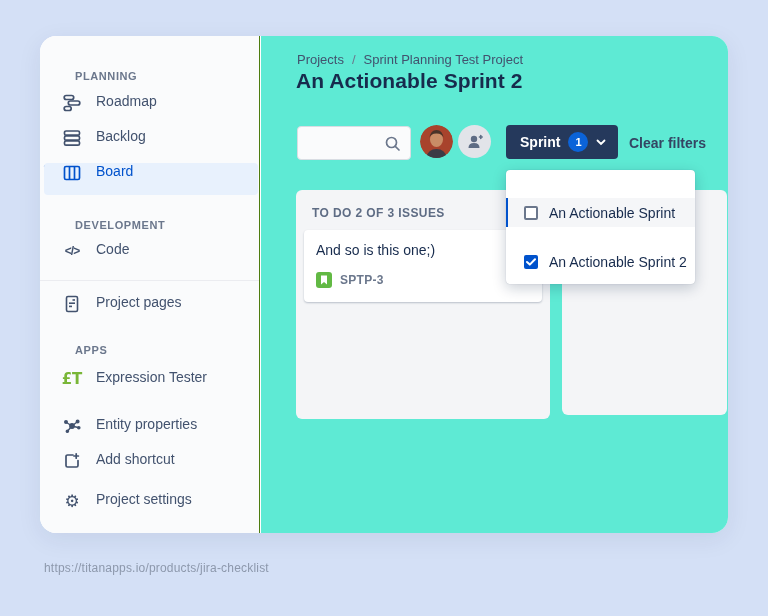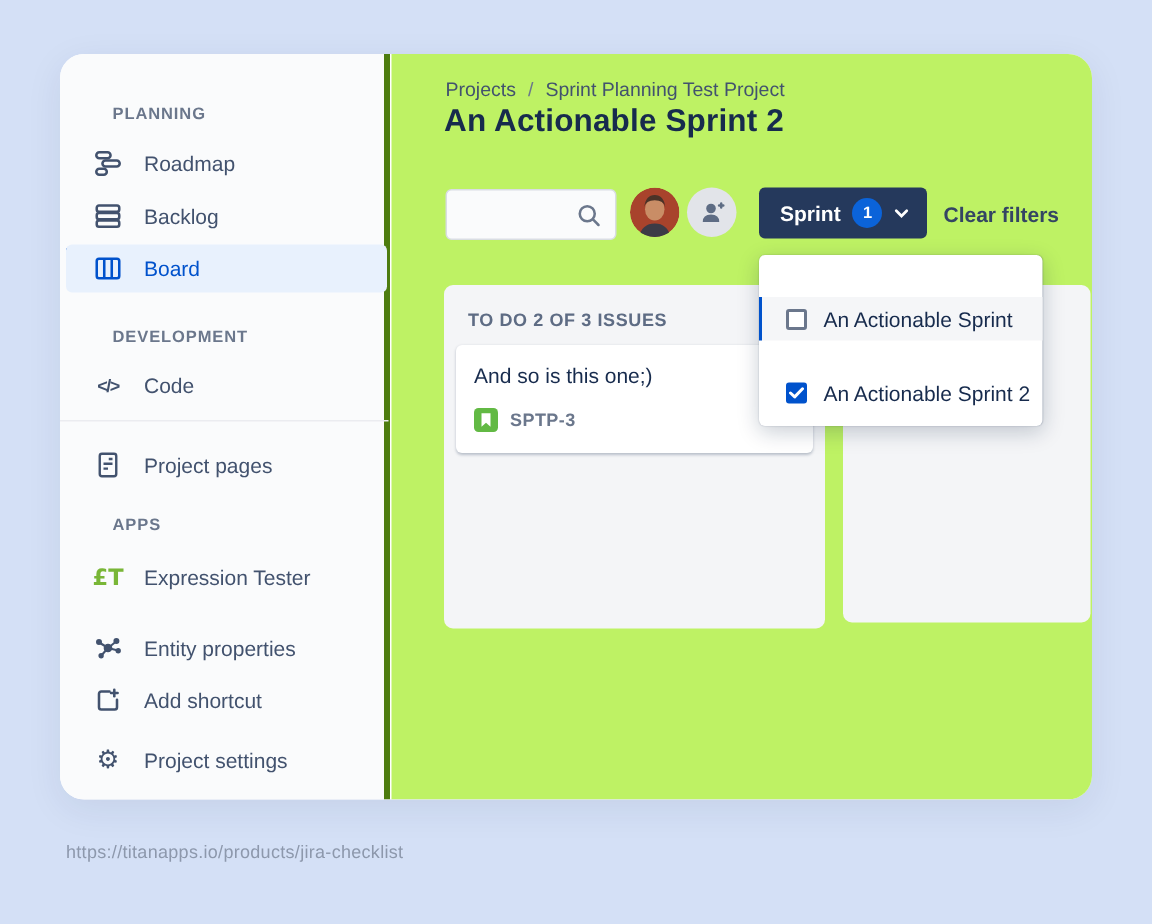--- a/index.html
+++ b/index.html
@@ -15,51 +15,51 @@
   .panel {
     position:absolute; left:40px; top:36px; width:688px; height:497px;
     background:#ffffff; border-radius:16px;
     box-shadow:0 6px 24px rgba(23,43,77,.08);
   }
   .panel-clip { position:absolute; inset:0; border-radius:16px; overflow:hidden; }
 
   
   .sidebar {
     position:absolute; left:0; top:0; bottom:0; width:220px;
-    background:#fafbfc; border-right:4px solid #4d7c0f;
+    background:#fafbfc; border-right:1px solid #4d7c0f;
   }
   .scroll-remnant { position:absolute; top:-1px; left:104px; width:40px; height:4px; overflow:hidden; }
 
   .side-head {
     position:absolute; left:35px; font-size:11px; font-weight:bold;
     letter-spacing:.6px; color:#6b778c; text-transform:uppercase;
   }
   .side-item {
     position:absolute; left:12px; width:198px; height:32px;
-    display:flex; align-items:center; border-radius:4px; cursor:pointer;
+    display:flex; border-radius:4px; cursor:pointer;
   }
   .side-item .ic { width:20px; height:20px; margin-left:10px; display:flex; align-items:center; justify-content:center; flex:0 0 20px; }
   .side-item .lbl { margin-left:14px; font-size:14px; color:#42526e; }
 
   .side-item.selected {
     left:4px; width:214px; background:#e8f1fd;
   }
   .side-item.selected .ic { margin-left:18px; }
   .side-item.selected .lbl { color:#0052cc; }
   .sel-bar {
     position:absolute; left:4px; width:3px; height:26px; border-radius:2px; background:#0052cc;
   }
   .divider { position:absolute; left:0; width:219px; height:1px; background:#ebecf0; }
 
   .code-glyph { font-size:12px; font-weight:bold; color:#42526e; letter-spacing:-1px; }
   .et-glyph { font-size:15px; font-weight:bold; color:#79b637; font-family:"DejaVu Sans", sans-serif; }
   .gear-glyph { font-size:17px; color:#42526e; font-family:"DejaVu Sans", sans-serif; line-height:1; }
 
   
-  .main { position:absolute; left:221px; top:0; right:0; bottom:0; background:#bef264; }
+  .main { position:absolute; left:221px; top:0; right:0; bottom:0; background:#5eead4; }
 
   .breadcrumb {
     position:absolute; left:36px; top:16px; font-size:13px; color:#42526e;
     display:flex; gap:8px; align-items:center;
   }
   .breadcrumb .crumb { cursor:pointer; }
   .breadcrumb .sep { color:#6b778c; }
 
   .page-title {
     position:absolute; left:35px; top:33px; font-size:21px; font-weight:bold; color:#172b4d;

